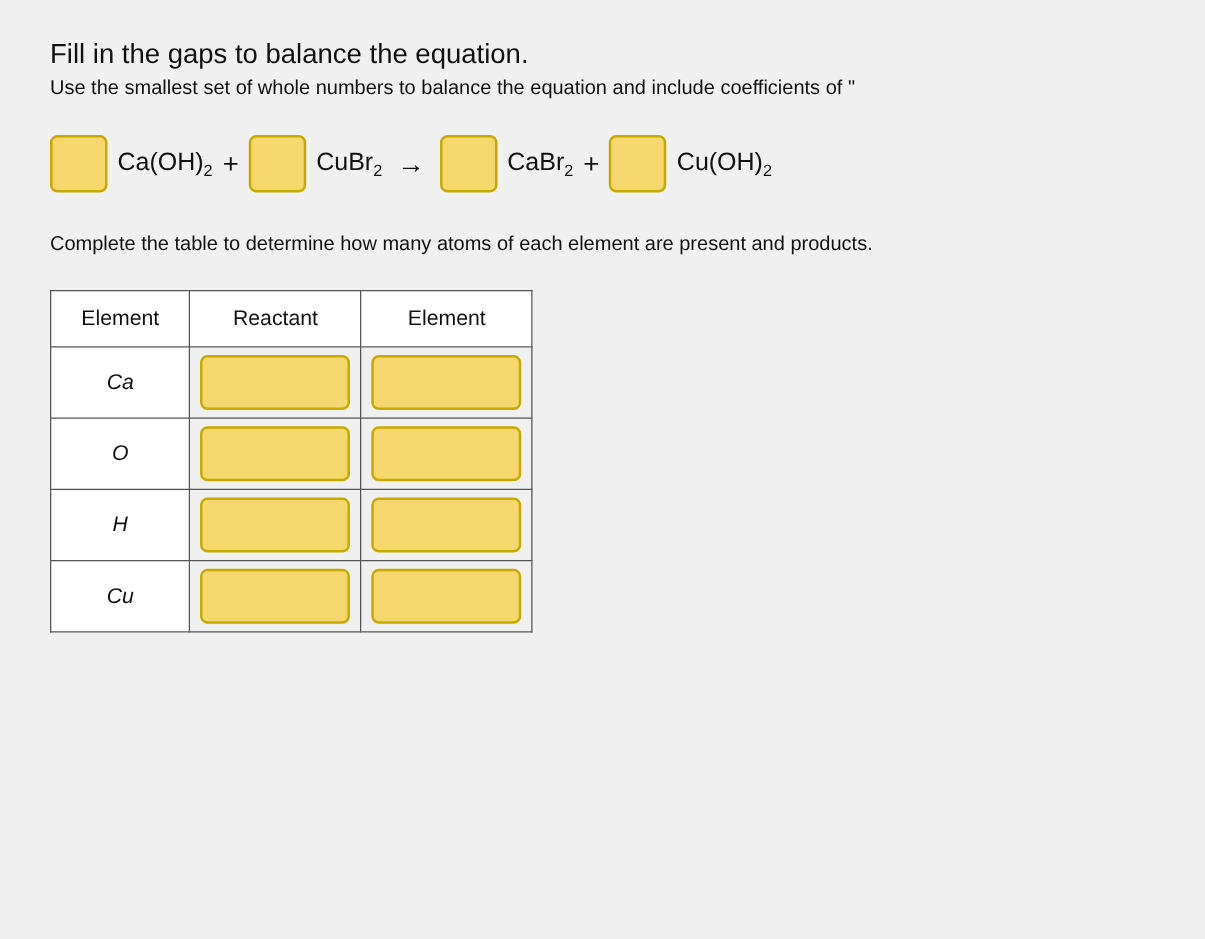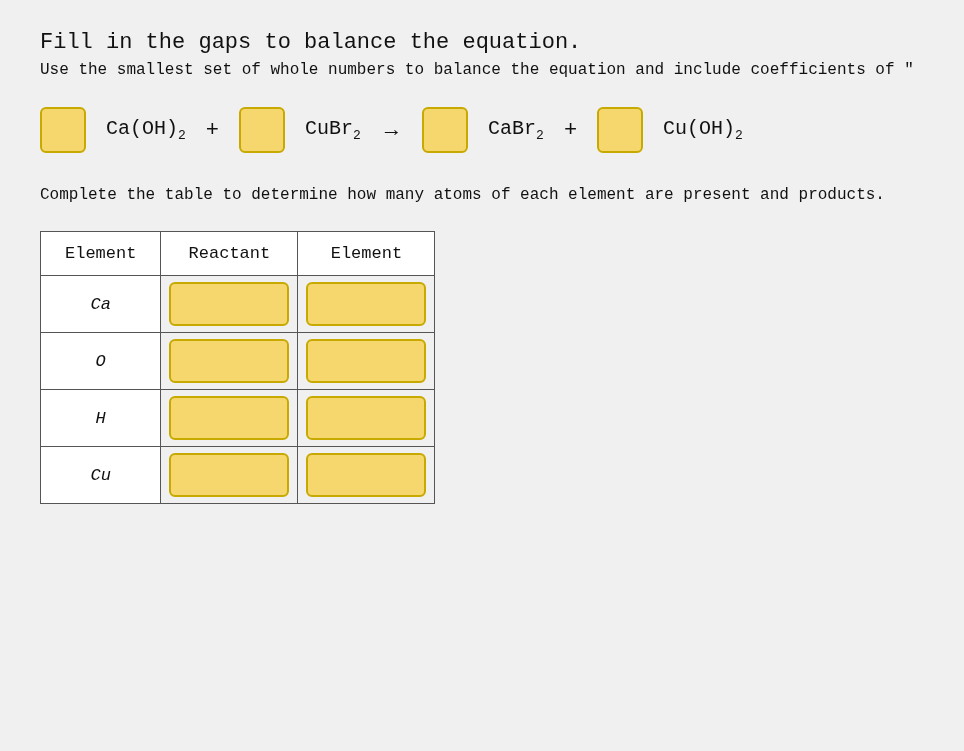--- a/index.html
+++ b/index.html
@@ -1,19 +1,18 @@
 <!DOCTYPE html>
 <html><head>
   <meta charset="utf-8">
   <style>
     * {
       box-sizing: border-box;
       margin: 0;
       padding: 0;
-      font-family: Liberation Mono, monospace;
     }
 
     body {
       width: 964px;
       height: 751px;
       background-color: #f0f0f0;
       font-family: Arial, sans-serif;
       padding: 30px 40px;
       overflow: hidden;
     }
@@ -28,21 +27,21 @@
     .instruction-sub {
       font-size: 16px;
       font-weight: 400;
       color: #111;
       margin-bottom: 28px;
     }
 
     .equation-row {
       display: flex;
       align-items: center;
-      gap: 20px;
+      gap: 8px;
       margin-bottom: 30px;
       font-size: 20px;
       color: #111;
     }
 
     .coeff-box {
       width: 46px;
       height: 46px;
       background-color: #f5d76e;
       border: 2px solid #c8a900;

